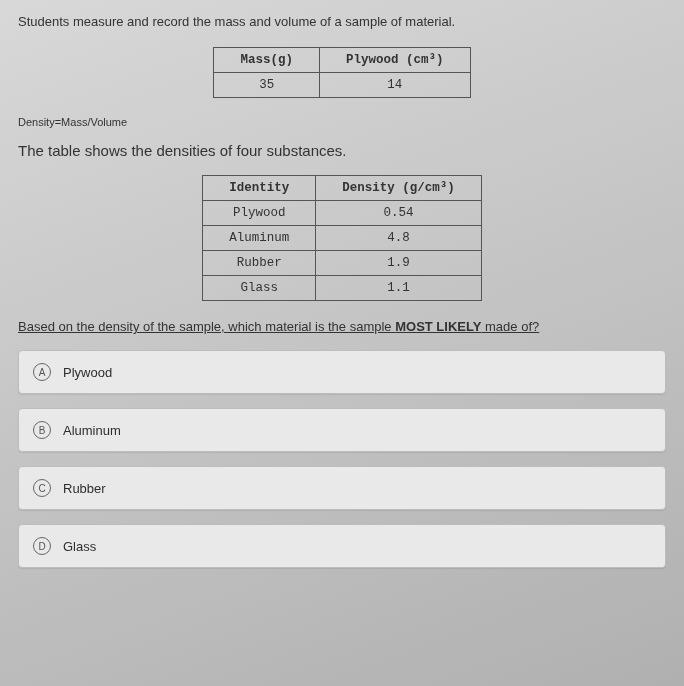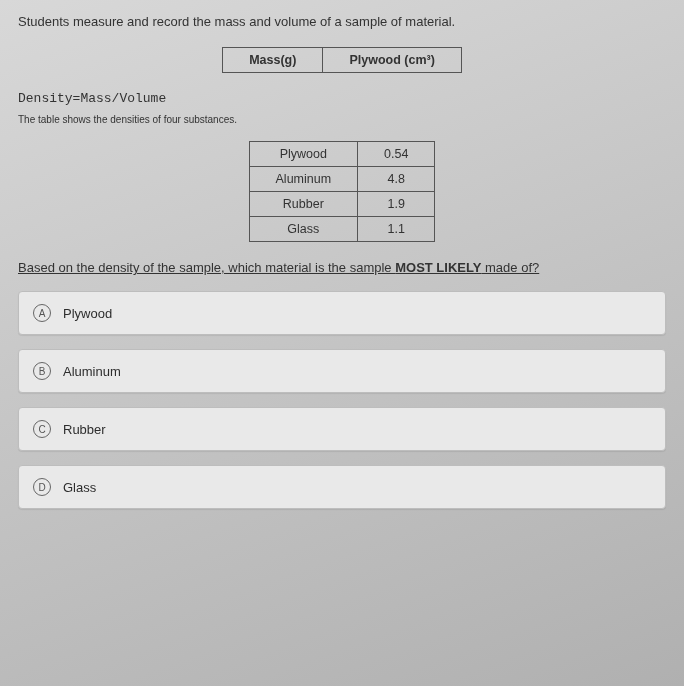--- a/index.html
+++ b/index.html
@@ -8,31 +8,32 @@
     font-family: Verdana, Geneva, sans-serif;
     background: linear-gradient(160deg, #d8d8d8 0%, #c8c8c8 40%, #b0b0b0 100%);
     color: #333;
     font-size: 13px;
     padding: 14px 18px;
   }
   .intro { margin-bottom: 18px; font-size: 13px; color: #333; }
   table.data {
     border-collapse: collapse;
     margin: 0 auto 18px auto;
+    font-family: Liberation Mono, monospace;
   }
   table.data th, table.data td {
     border: 1px solid #555;
     padding: 5px 26px;
     text-align: center;
     background: transparent;
     font-size: 12.5px;
   }
   table.data th { font-weight: bold; }
-  .formula { margin: 10px 0 8px 0; font-size: 13px; font-family: Liberation Mono, monospace; }
-  .subintro { margin-bottom: 16px; font-size: 10px; }
+  .formula { margin: 10px 0 14px 0; font-size: 11px; }
+  .subintro { margin-bottom: 16px; font-size: 15px; }
   .question { margin: 18px 0 16px 0; font-size: 13px; text-decoration: underline; }
   .question .most { font-weight: bold; }
   .option {
     background: #e9e9e9;
     border: 1px solid #bdbdbd;
     border-radius: 4px;
     padding: 12px 14px;
     margin-bottom: 14px;
     display: flex;
     align-items: center;
@@ -58,29 +59,37 @@
 <body>
 
 <p class="intro">Students measure and record the mass and volume of a sample of material.</p>
 
 <table class="data">
   <tbody>
       <tr>
     <th>Mass(g)</th>
     <th>Plywood (cm³)</th>
   </tr>
+  <tr>
+    <td>35</td>
+    <td>14</td>
+  </tr>
 </tbody>
   </table>
 
 <p class="formula">Density=Mass/Volume</p>
 
 <p class="subintro">The table shows the densities of four substances.</p>
 
 <table class="data">
   <tbody>
+      <tr>
+    <th>Identity</th>
+    <th>Density (g/cm³)</th>
+  </tr>
   <tr>
     <td>Plywood</td>
     <td>0.54</td>
   </tr>
   <tr>
     <td>Aluminum</td>
     <td>4.8</td>
   </tr>
   <tr>
     <td>Rubber</td>

